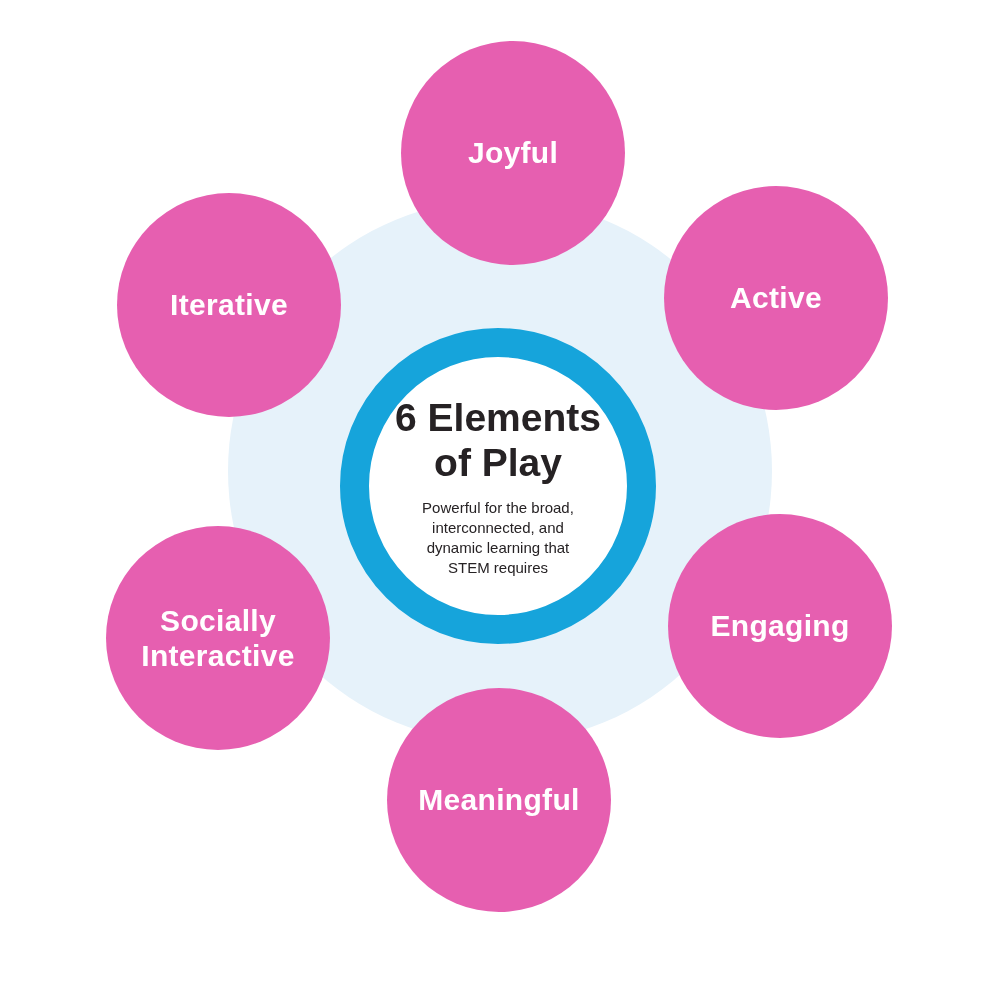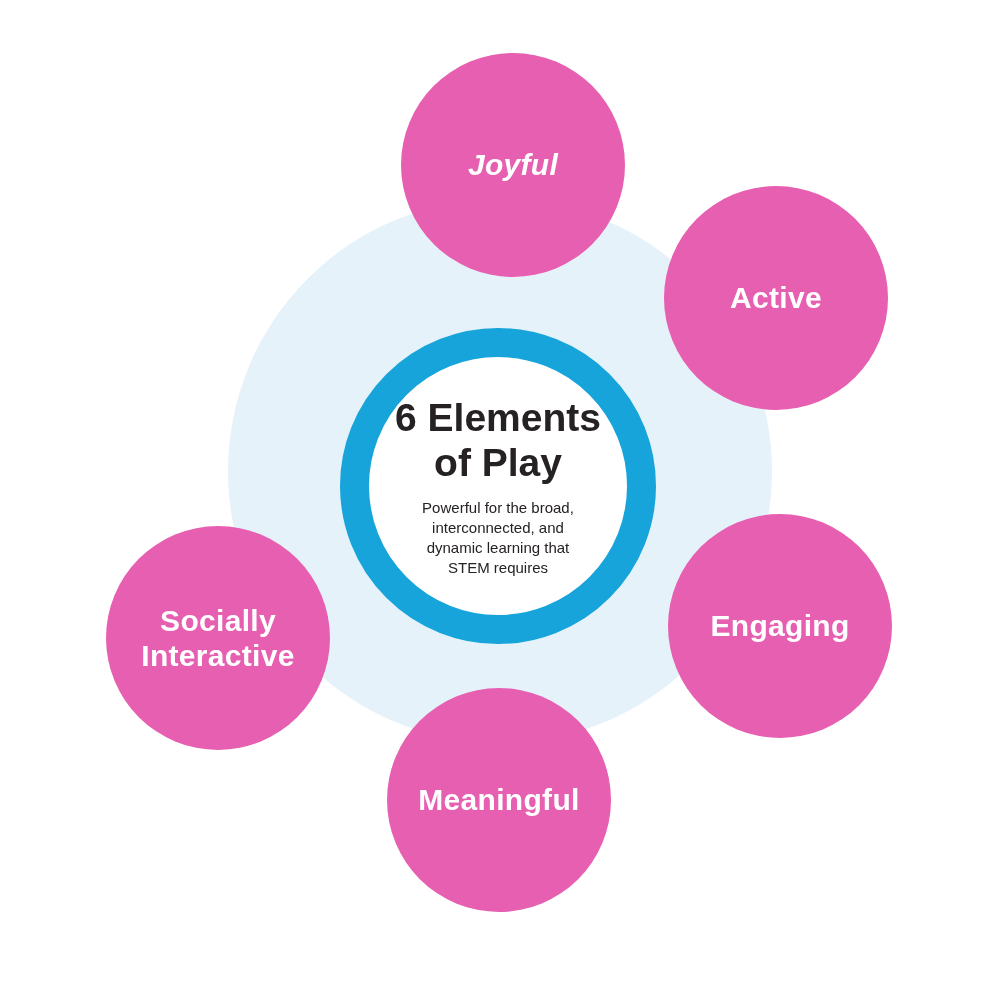--- a/index.html
+++ b/index.html
@@ -45,21 +45,21 @@
   }
   .element-label {
     color: var(--element-text);
     font-weight: 700;
     font-size: 30px;
     line-height: 1.17;
     text-align: center;
     white-space: pre-line;
     letter-spacing: 0.3px;
   }
-  .pos-joyful     { left: 401px; top: 53px; font-style: italic; }
+  .pos-joyful     { left: 401px; top: 41px; }
   .pos-active     { left: 664px; top: 186px; align-items: center; }
   .pos-iterative  { left: 117px; top: 193px; }
   .pos-engaging   { left: 668px; top: 514px; }
   .pos-socially   { left: 106px; top: 526px; }
   .pos-meaningful { left: 387px; top: 688px; }
   .center-ring {
     position: absolute;
     left: 340px;
     top: 328px;
     width: 316px;
@@ -114,20 +114,23 @@
 
   <div class="element-circle pos-meaningful">
     <span class="element-label">Meaningful</span>
   </div>
 
   <div class="element-circle pos-socially">
     <span class="element-label">Socially
 Interactive</span>
   </div>
 
+  <div class="element-circle pos-iterative">
+    <span class="element-label">Iterative</span>
+  </div>
 
   <div class="center-ring">
     <h1 class="center-title">6 Elements
 of Play</h1>
     <p class="center-description">Powerful for the broad,
 interconnected, and
 dynamic learning that
 STEM requires</p>
   </div>
 

